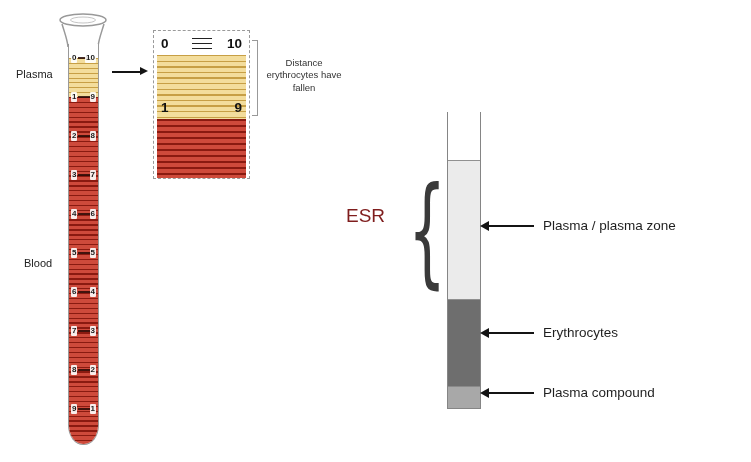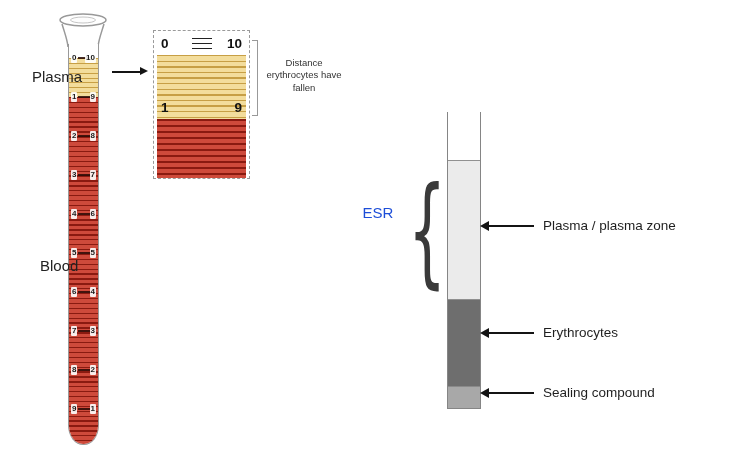--- a/index.html
+++ b/index.html
@@ -29,21 +29,21 @@
     position:absolute; left:50%; transform:translateX(-50%); width:12px; top:13px; height:363px;
     background:repeating-linear-gradient(to bottom, rgba(40,10,5,0.85) 0 1.6px, rgba(0,0,0,0) 1.6px 39px);
   }
   .scale-row { position:absolute; left:0; right:0; height:10px; }
   .scale-num {
     position:absolute; font-size:8px; font-weight:bold; color:#1a1a1a;
     background:rgba(255,255,255,0.9); padding:0 1px; line-height:10px; border-radius:1px;
   }
   .scale-num.left { left:2px; }
   .scale-num.right { right:2px; }
-  .side-label { position:absolute; font-size:15px; color:#222;margin-left:16px; }
+  .side-label { position:absolute; font-size:11px; color:#222; }
 
   
   .inset {
     position:absolute; left:153px; top:30px; width:97px; height:149px;
     border:1.5px dashed #9a9a9a; background:#fff;
   }
   .inset-num { position:absolute; font-size:13.5px; font-weight:bold; color:#111; line-height:16px; }
   .inset-num.tl { left:7px; top:5px; }
   .inset-num.tr { right:7px; top:5px; }
   .inset-num.ml { left:7px; top:69px; }
@@ -91,21 +91,21 @@
   .zone-plasma { top:48px; height:140px; background:#ebebeb; border-top:1px solid #909090; border-bottom:1px solid #8f8f8f; }
   .zone-ery    { top:188px; height:86px; background:#6e6e6e; }
   .zone-seal   { top:274px; bottom:0; background:#a8a8a8; border-top:1px solid #8a8a8a; }
   .esr-brace {
     position:absolute; left:410px; top:158px; width:34px; height:145px;
     display:flex; align-items:center; justify-content:center;
     font-size:120px; line-height:145px; color:#3a3a3a;
     transform:scaleX(0.5); transform-origin:center;
     font-family:"DejaVu Sans", sans-serif;
   }
-  .esr-measure { position:absolute; left:346px; top:202px; width:64px; text-align:center; font-size:15px; color:#1d4ed8; line-height:1.5; }
+  .esr-measure { position:absolute; left:346px; top:202px; width:64px; font-size:19px; color:#7f1d1d; line-height:1.5; }
   .zone-label { position:absolute; font-size:13.5px; color:#1f1f1f; }
 </style>
 </head>
 <body>
 
 <div class="stage">
 
   <svg class="tube-rim" width="52" height="36" viewBox="0 0 52 36">
     <ellipse cx="26" cy="8" rx="23" ry="6" fill="#ffffff" stroke="#999999" stroke-width="1.5"></ellipse>
     <ellipse cx="26" cy="8" rx="12.5" ry="3" fill="#fdfdfd" stroke="#c5c5c5" stroke-width="1"></ellipse>
@@ -190,15 +190,15 @@
   <div class="esr-measure">
     <div>ESR</div>
   </div>
 
   <div class="label-arrow" style="left:489px; top:225px;"></div>
   <div class="label-arrow" style="left:489px; top:332px;"></div>
   <div class="label-arrow" style="left:489px; top:392px;"></div>
 
   <div class="zone-label" style="left:543px; top:218px;">Plasma / plasma zone</div>
   <div class="zone-label" style="left:543px; top:325px;">Erythrocytes</div>
-  <div class="zone-label" style="left:543px; top:385px;">Sealing compound</div>
+  <div class="zone-label" style="left:543px; top:385px;">Plasma compound</div>
 
 </div>
 
 </body></html>

